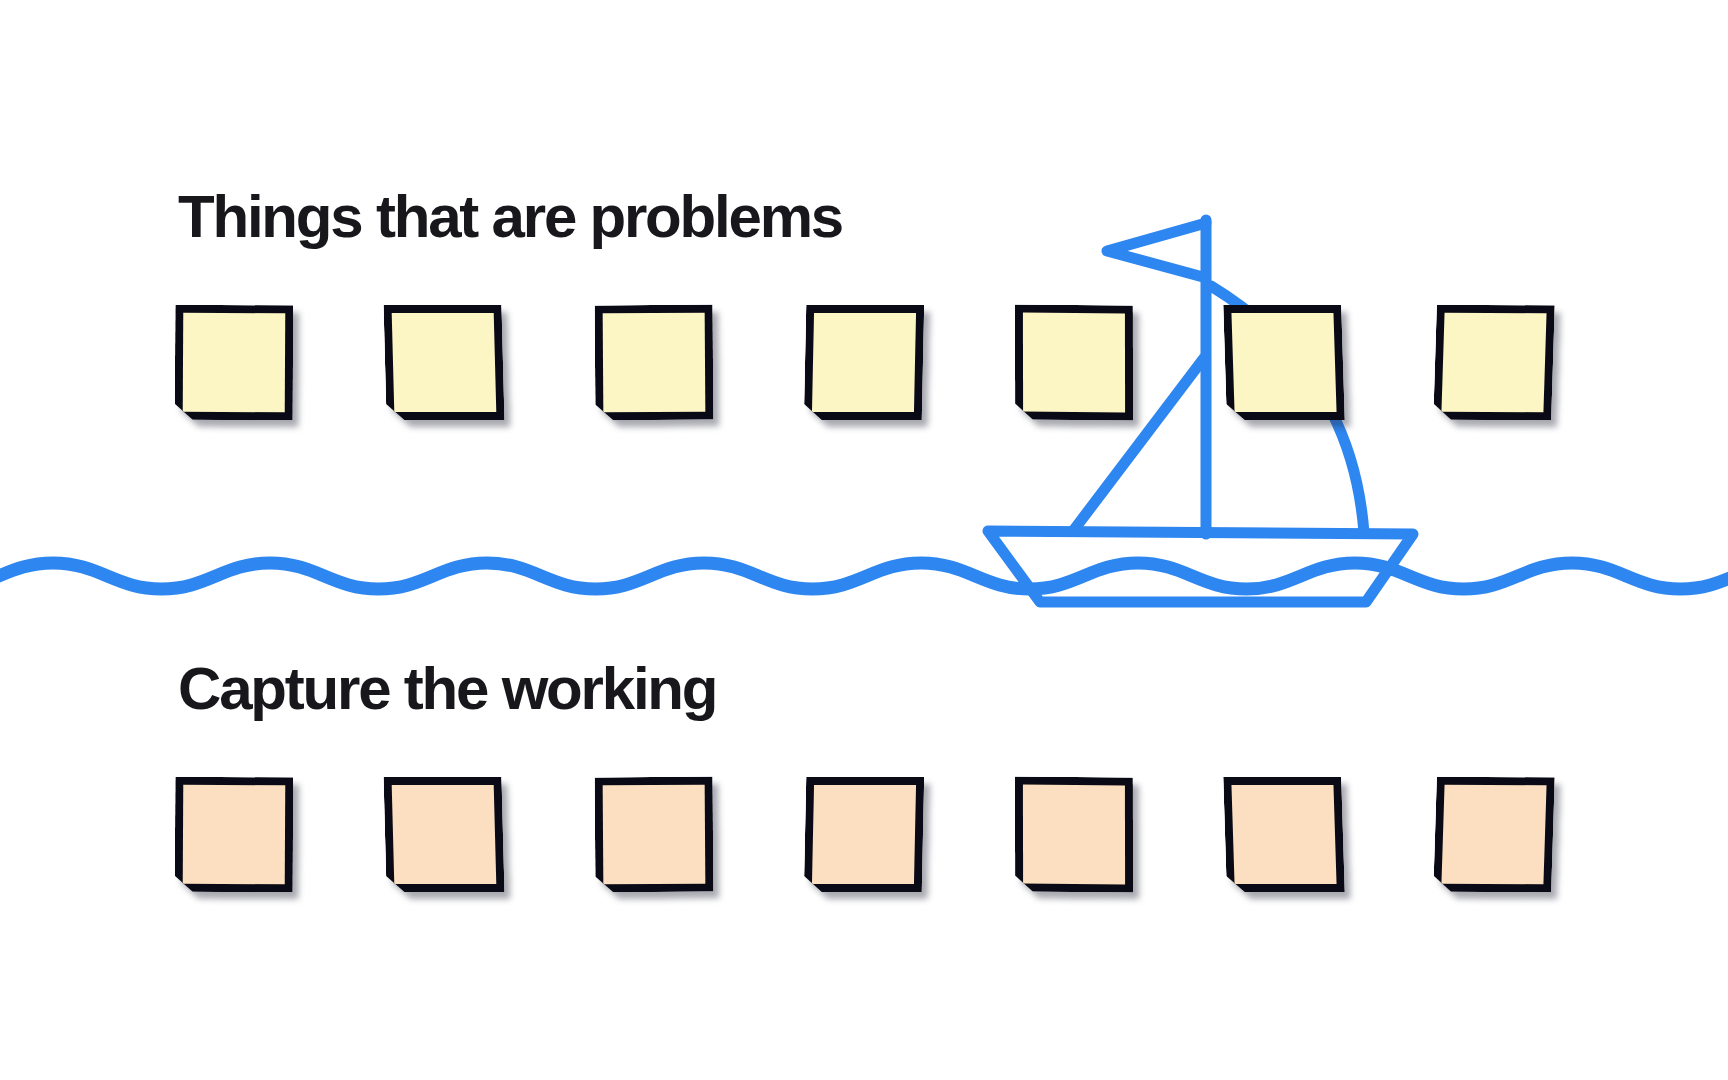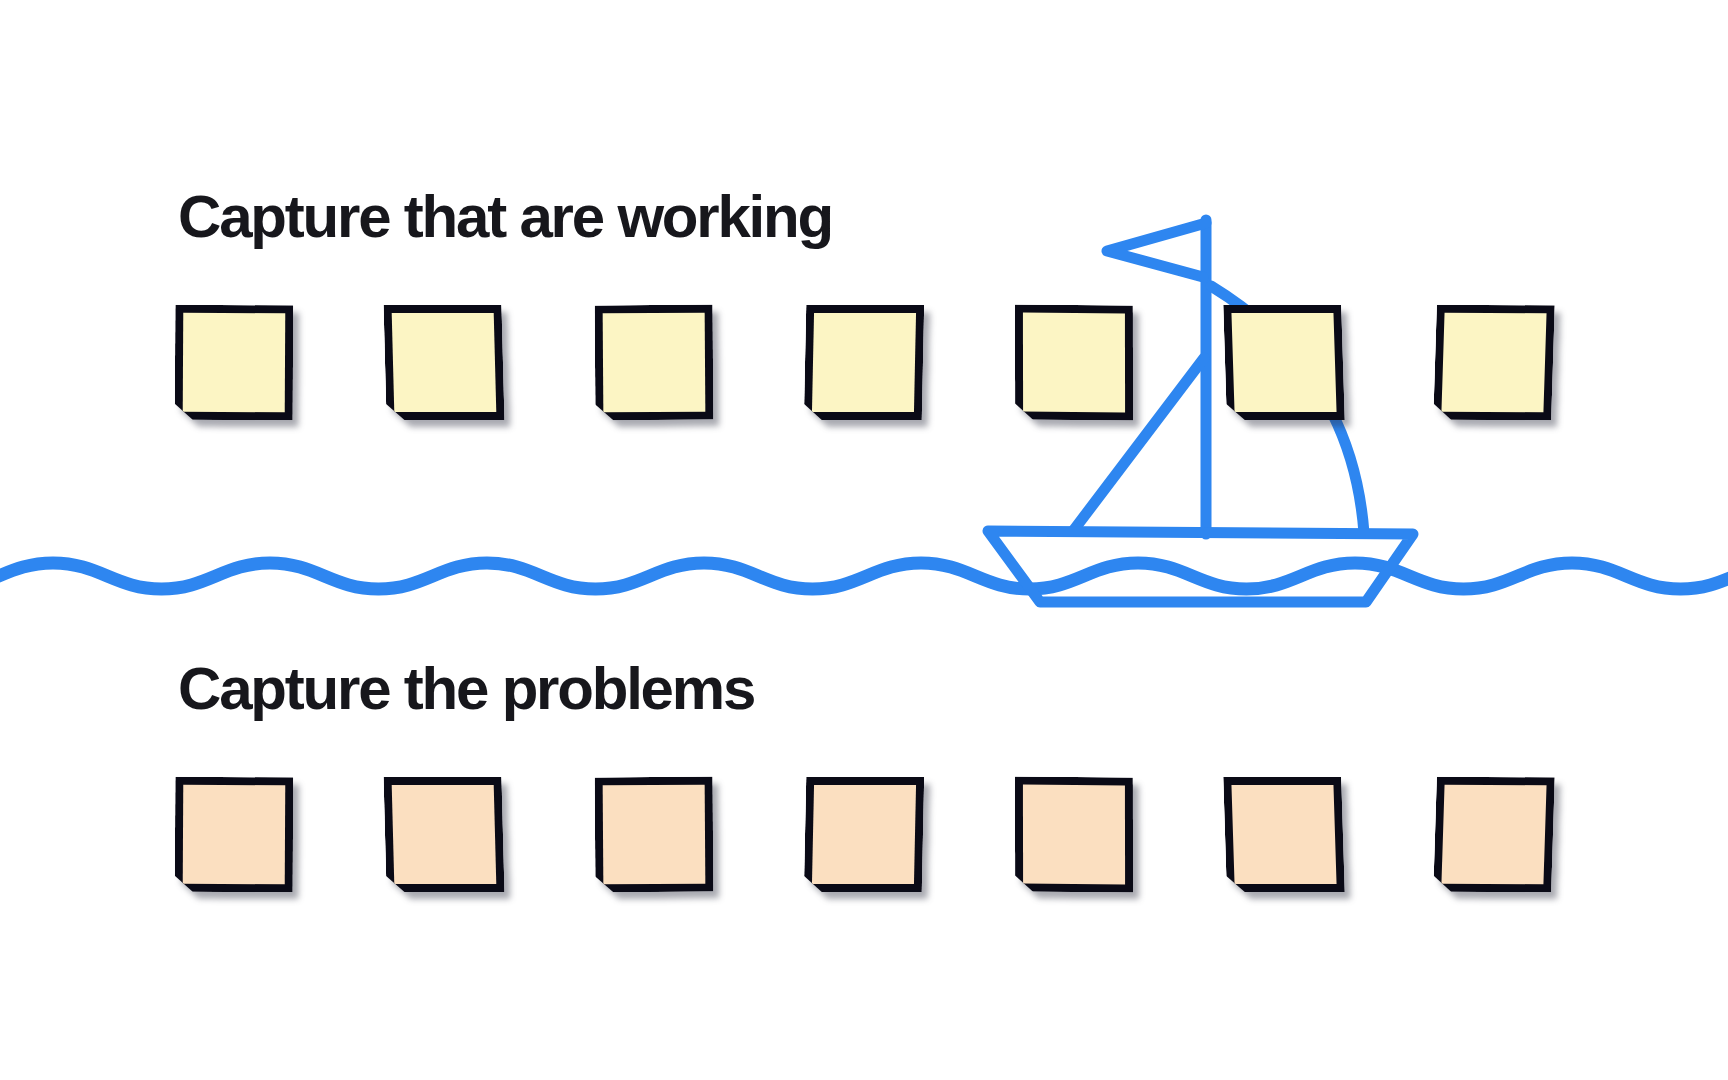--- a/index.html
+++ b/index.html
@@ -61,21 +61,21 @@
         <path d="M 1206 220 L 1206 534"></path>
         <path d="M 1206 223 L 1107 251 L 1203 277"></path>
         <path d="M 1211 286 Q 1352 372 1364 533"></path>
         <path d="M 1204 358 L 1073 531"></path>
         <path d="M 988 531 L 1413 534 L 1366 602 L 1040 602 Z"></path>
       </g>
     </g>
   </svg>
 
   <div class="section" id="section-working">
-    <div class="section-title">Capture that are working</div>
+    <div class="section-title">Things that are problems</div>
     <div class="note-row" style="--note-fill: #FCF5C4;">
   <div class="note-wrap">
     <div class="note">
       <div class="note-fill"></div>
     </div>
   </div>
 
   <div class="note-wrap">
     <div class="note">
       <div class="note-fill"></div>
@@ -108,21 +108,21 @@
 
   <div class="note-wrap">
     <div class="note">
       <div class="note-fill"></div>
     </div>
   </div>
 </div>
   </div>
 
   <div class="section" id="section-problems">
-    <div class="section-title">Capture the problems</div>
+    <div class="section-title">Capture the working</div>
     <div class="note-row" style="--note-fill: #FBDFC0;">
   <div class="note-wrap">
     <div class="note">
       <div class="note-fill"></div>
     </div>
   </div>
 
   <div class="note-wrap">
     <div class="note">
       <div class="note-fill"></div>

